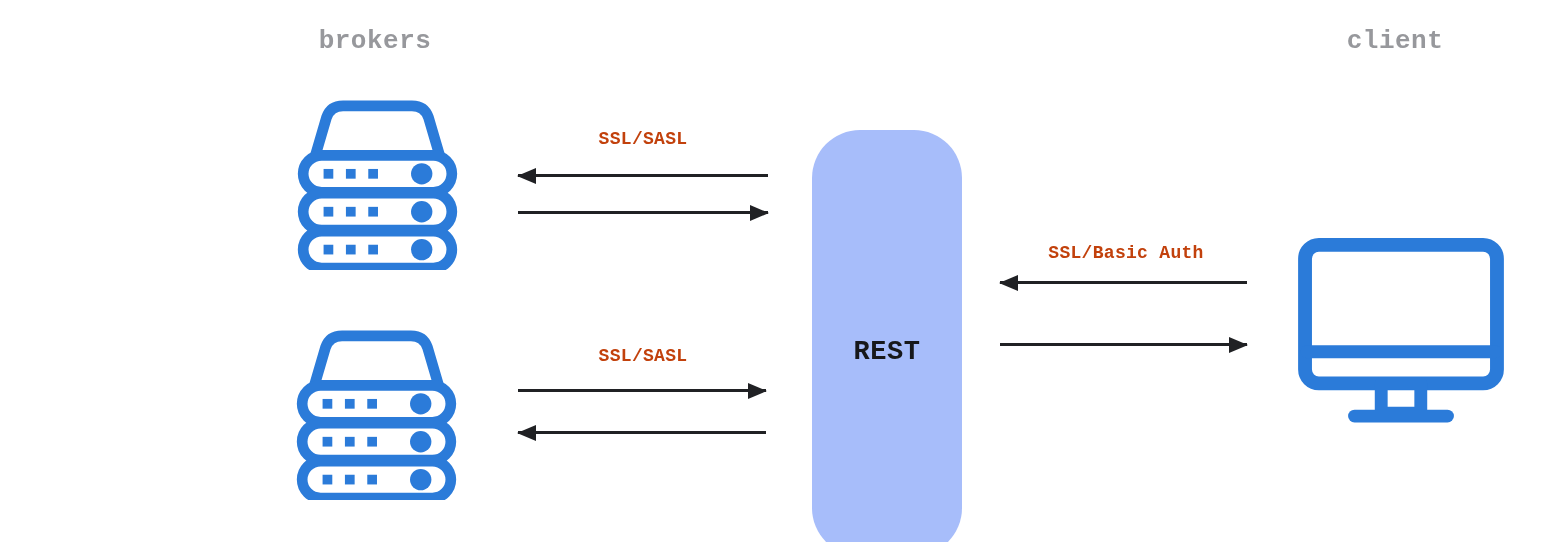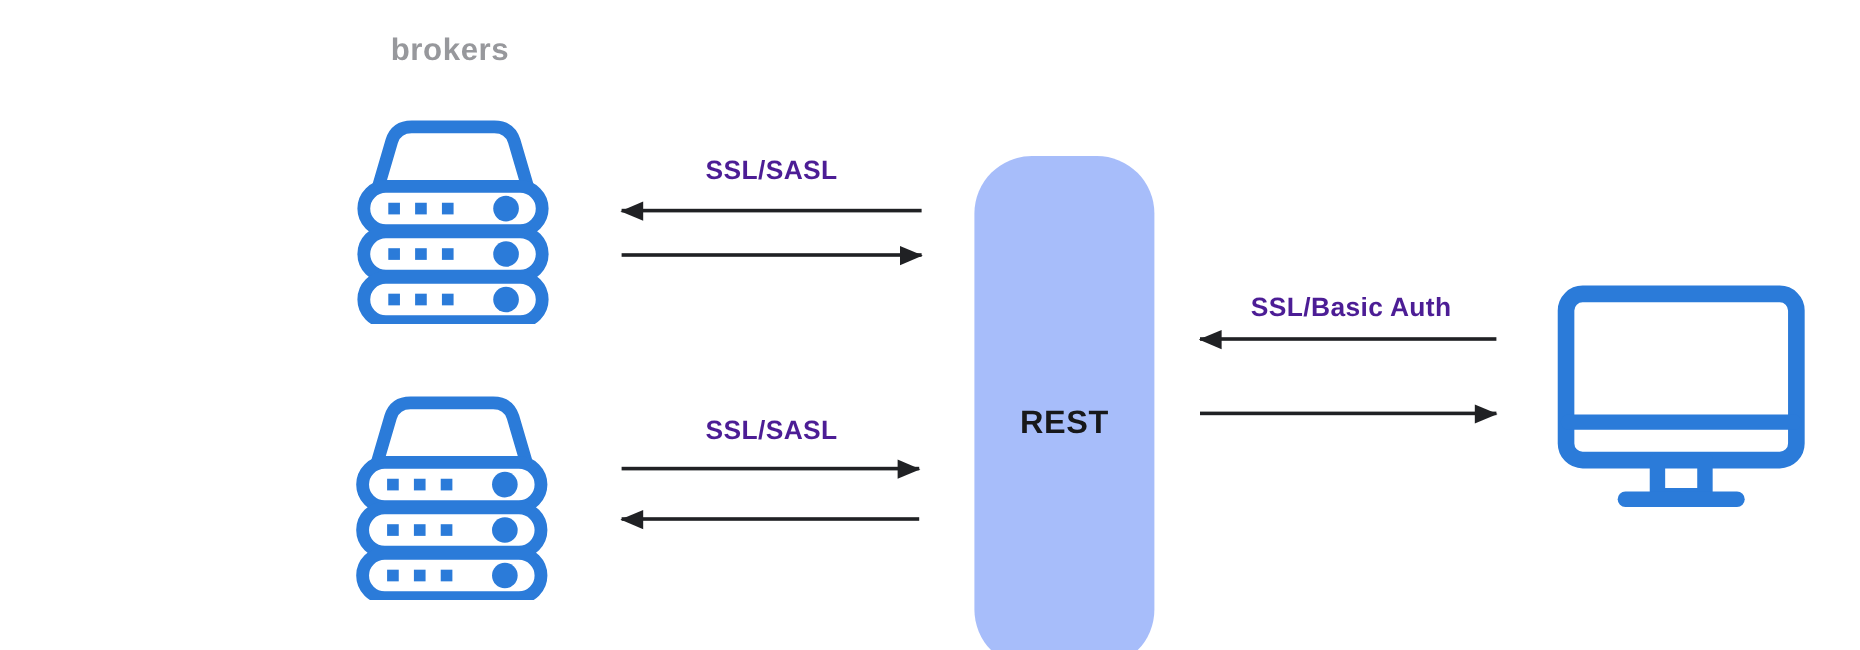--- a/index.html
+++ b/index.html
@@ -1,21 +1,21 @@
 <!DOCTYPE html>
 <html><head>
 <meta charset="utf-8">
 <style>
   html, body { margin: 0; padding: 0; background: #ffffff; }
   #canvas {
     position: relative;
     width: 1550px;
     height: 542px;
     background: #ffffff;
-    font-family: Liberation Sans, sans-serif;
+    font-family: Liberation Mono, monospace;
     overflow: hidden;
   }
   .abs { position: absolute; }
 
   .zone-label {
     font-size: 26px;
     font-weight: bold;
     color: #97989c;
     text-align: center;
     letter-spacing: 0.5px;
@@ -41,23 +41,23 @@
   .rest-label {
     font-size: 27px;
     font-weight: bold;
     color: #17181a;
     letter-spacing: 0.5px;
     position: relative;
     top: 9px;
   }
 
   .conn-label {
-    font-size: 22px;
+    font-size: 18px;
     font-weight: bold;
-    color: #4c1d95;
+    color: #c2410c;
     text-align: center;
     letter-spacing: 0.3px;
   }
 
   .arrow {
     position: absolute;
     height: 3px;
     background: #202124;
   }
   .arrow-left::before {
@@ -84,20 +84,21 @@
   }
 
   svg { display: block; }
 </style>
 </head>
 <body>
 
 <div id="canvas">
 
   <div class="abs zone-label" style="left:275px; top:26px; width:200px;">brokers</div>
+  <div class="abs zone-label" style="left:1295px; top:26px; width:200px;">client</div>
 
 
   <div class="abs" style="left:296px; top:99px;">
     <svg width="163" height="171" viewBox="0 0 165 176">
       <g stroke="#2b7bd9" stroke-width="11" fill="#ffffff" stroke-linejoin="round" stroke-linecap="round">
         <path d="M47 7 H118 Q131 7 135 19 L147 60 H18 L30 19 Q34 7 47 7 Z"></path>
         <rect x="6" y="58" width="153" height="38" rx="19"></rect>
         <rect x="6" y="97" width="153" height="38" rx="19"></rect>
         <rect x="6" y="136" width="153" height="38" rx="19"></rect>
       </g>

